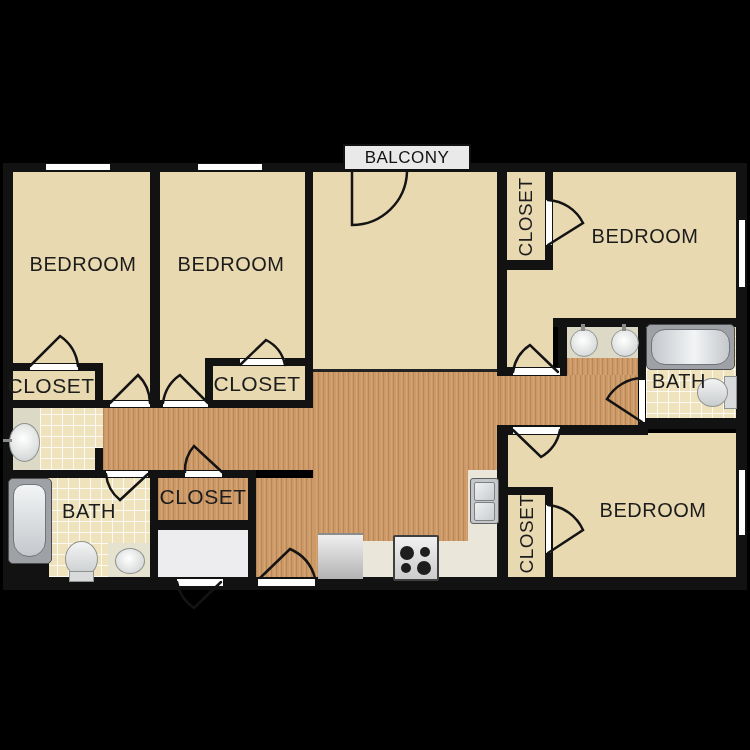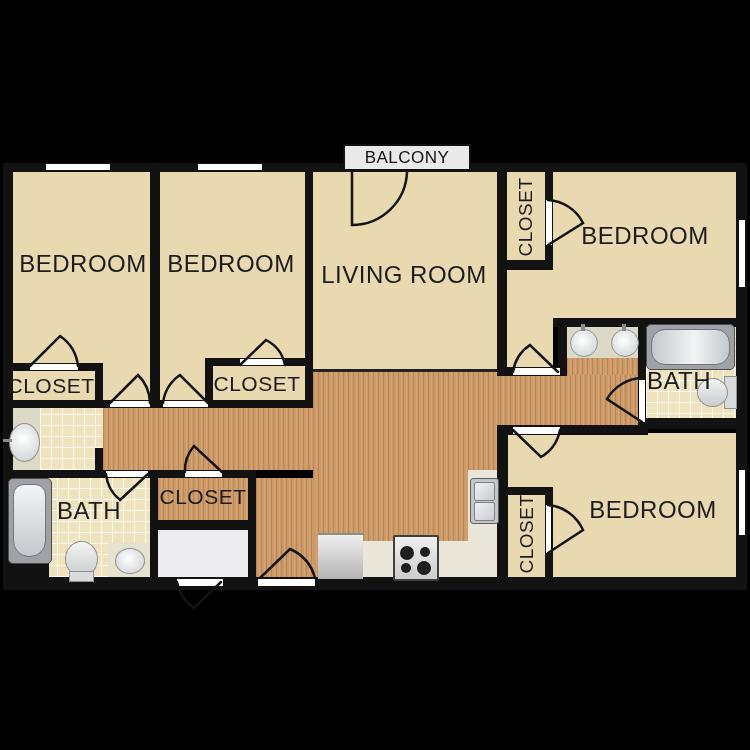--- a/index.html
+++ b/index.html
@@ -9,21 +9,21 @@
   .floor{position:absolute;background:#e8d9b1;}
   .wood{position:absolute;background-color:#cd9a67;
         background-image:repeating-linear-gradient(90deg,rgba(90,50,15,.18) 0 1px,rgba(255,255,255,0) 1px 3px,rgba(255,255,255,.10) 3px 4px,rgba(255,255,255,0) 4px 5px);}
   .tile{position:absolute;background-color:#efe3bd;
         background-image:repeating-linear-gradient(0deg,rgba(255,255,255,.8) 0 1px,transparent 1px 11px),
                          repeating-linear-gradient(90deg,rgba(255,255,255,.8) 0 1px,transparent 1px 11px);}
   .wall{position:absolute;background:#121212;}
   .win{position:absolute;background:#ffffff;}
   .counter{position:absolute;background:#dcd9c7;}
   .kcounter{position:absolute;background:#eae7da;}
-  .label{position:absolute;color:#1c1c1c;font-size:24px;letter-spacing:.5px;white-space:nowrap;
+  .label{position:absolute;color:#1c1c1c;font-size:20px;letter-spacing:.5px;white-space:nowrap;
          transform:translate(-50%,-50%);}
   .label.sm{font-size:21px;}
   .label.vert{font-size:19px;transform:translate(-50%,-50%) rotate(-90deg);}
   .balcony{position:absolute;background:#e9e9e9;border:2px solid #111;color:#111;
            font-size:17px;letter-spacing:.5px;display:flex;align-items:center;justify-content:center;}
   .sink{position:absolute;background:radial-gradient(circle at 45% 40%,#ffffff,#d9dcdc 70%,#c2c6c6);
         border:1px solid #8f938f;border-radius:50%;}
   .tub-out{position:absolute;background:#9ea2a6;border:1px solid #4c4c4c;border-radius:5px;}
   .tub-in{position:absolute;border:1px solid #70757a;}
   .toilet-bowl{position:absolute;background:linear-gradient(180deg,#f3f4f4,#c9cccd);border:1px solid #8f938f;border-radius:50%;}
@@ -158,21 +158,20 @@
     <path d="M 222 472 L 194 446 A 37 37 0 0 0 185 472"></path>
     <path d="M 260 578 L 290 549 A 44 44 0 0 1 315 578"></path>
     <path d="M 221 582 L 194 608 A 40 40 0 0 1 177 582"></path>
   </svg>
 
   <div class="balcony" style="left:343px;top:144px;width:124px;height:23px;">
     <span>BALCONY</span>
   </div>
   <div class="label" style="left:83px;top:264px;">BEDROOM</div>
   <div class="label" style="left:231px;top:264px;">BEDROOM</div>
-  <div class="label" style="left:404px;top:275px;">LIVING ROOM</div>
   <div class="label" style="left:645px;top:236px;">BEDROOM</div>
   <div class="label" style="left:653px;top:510px;">BEDROOM</div>
   <div class="label" style="left:89px;top:511px;">BATH</div>
   <div class="label" style="left:679px;top:381px;">BATH</div>
   <div class="label sm" style="left:51px;top:386px;">CLOSET</div>
   <div class="label sm" style="left:257px;top:384px;">CLOSET</div>
   <div class="label sm" style="left:203px;top:497px;">CLOSET</div>
   <div class="label vert" style="left:526px;top:217px;">CLOSET</div>
   <div class="label vert" style="left:527px;top:534px;">CLOSET</div>
 

